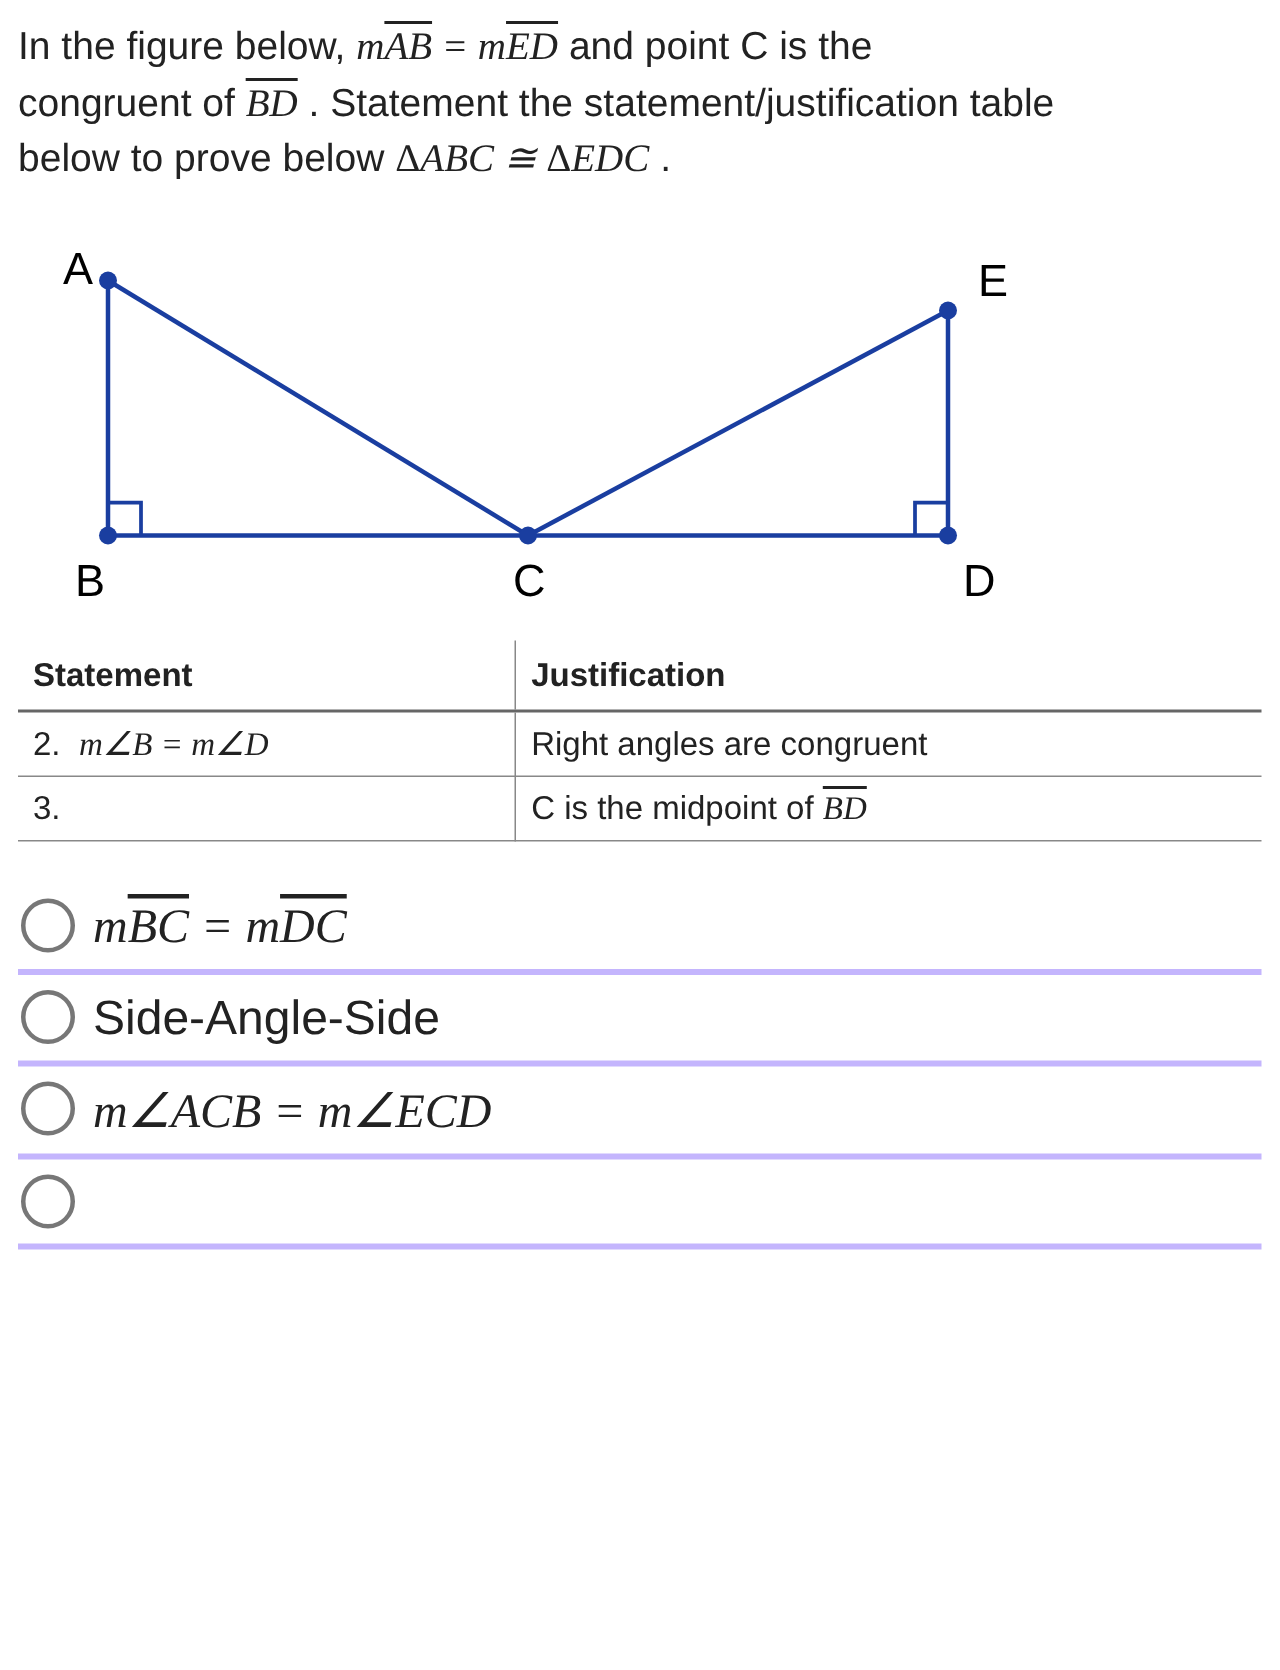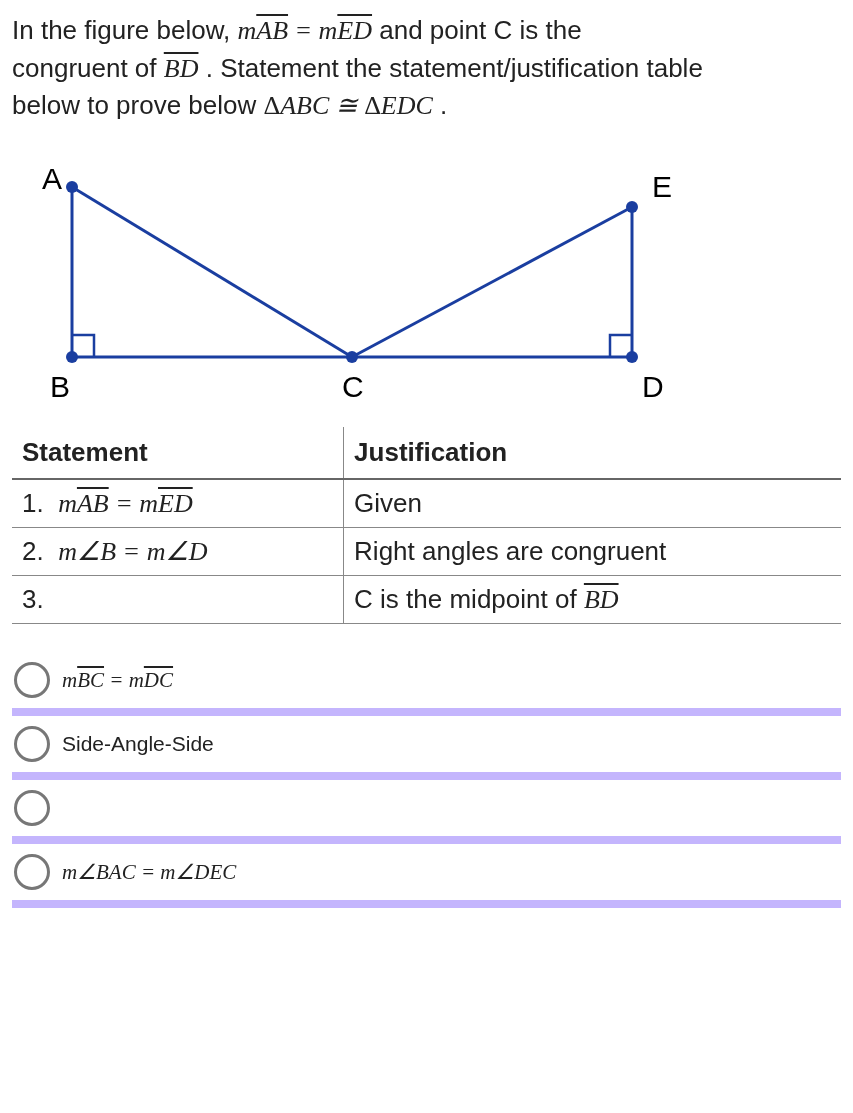--- a/index.html
+++ b/index.html
@@ -24,45 +24,45 @@
 
   
   .figure { margin: 6px 0 20px 0; }
   svg { display: block; }
 
   
   table.proof {
     border-collapse: collapse;
     width: 100%;
     margin: 18px 0 28px 0;
-    font-size: 26px;
+    font-size: 22px;
   }
   table.proof th {
     text-align: left;
     font-weight: bold;
     padding: 10px 10px;
     border-bottom: 2px solid #666;
   }
   table.proof td {
     padding: 8px 10px;
     border-bottom: 1px solid #888;
   }
   table.proof th:first-child,
   table.proof td:first-child {
     border-right: 1px solid #888;
     width: 40%;
   }
 
   
   .option {
     display: flex;
-    align-items: center;
-    border-bottom: 8px solid #c4b5fd;
+    align-items: flex-start;
+    border-bottom: 4px solid #c4b5fd;
     padding: 10px 4px 10px 2px;
-    font-size: 21px;
+    font-size: 32px;
   }
   .radio {
     width: 30px;
     height: 30px;
     border: 3px solid #777;
     border-radius: 50%;
     margin-right: 12px;
     flex: none;
   }
   .opt-text { font-family: 'Times New Roman', serif; }
@@ -119,27 +119,20 @@
 <table class="proof">
   <thead>
     <tr>
       <th>Statement</th>
       <th>Justification</th>
     </tr>
   </thead>
   <tbody>
     <tr>
       <td>
-        <span>1.</span>&nbsp;
-        <span class="math-i">m<span class="seg">AB</span> = m<span class="seg">ED</span></span>
-      </td>
-      <td>Given</td>
-    </tr>
-    <tr>
-      <td>
         <span>2.</span>&nbsp;
         <span class="math-i">m<span class="ang"></span>B = m<span class="ang"></span>D</span>
       </td>
       <td>Right angles are congruent</td>
     </tr>
     <tr>
       <td>
         <span>3.</span>
         <span class="math-i"></span>
       </td>
@@ -152,18 +145,18 @@
   <div class="option">
     <span class="radio"></span>
     <span class="opt-text math-i">m<span class="seg">BC</span> = m<span class="seg">DC</span></span>
   </div>
   <div class="option">
     <span class="radio"></span>
     <span class="opt-text" style="font-family:Arial;">Side-Angle-Side</span>
   </div>
   <div class="option">
     <span class="radio"></span>
+    <span class="opt-text math-i">m<span class="ang"></span>ACB = m<span class="ang"></span>ECD</span>
   </div>
   <div class="option">
     <span class="radio"></span>
-    <span class="opt-text math-i">m<span class="ang"></span>BAC = m<span class="ang"></span>DEC</span>
   </div>
 </div>
 
 </body></html>

